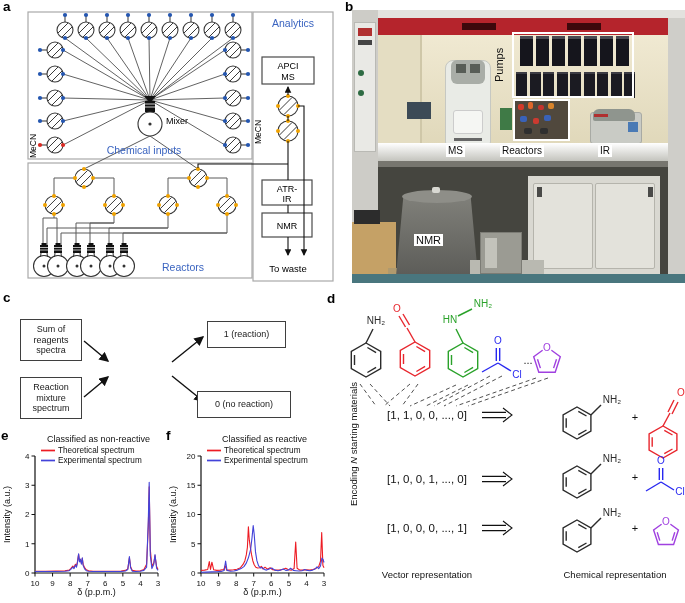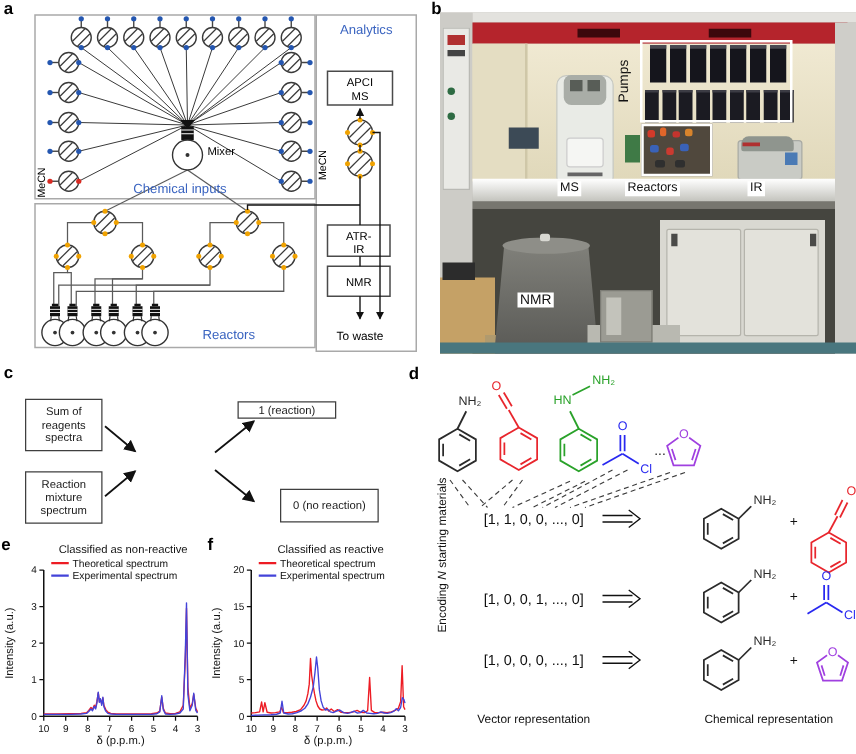--- a/index.html
+++ b/index.html
@@ -501,22 +501,22 @@
     </defs>
     <g stroke="#111" stroke-width="1.4" fill="none">
       <line x1="84" y1="49" x2="108" y2="69" marker-end="url(#ah-c)"></line>
       <line x1="84" y1="105" x2="108" y2="85" marker-end="url(#ah-c)"></line>
       <line x1="172" y1="70" x2="203" y2="45" marker-end="url(#ah-c)"></line>
       <line x1="172" y1="84" x2="203" y2="109" marker-end="url(#ah-c)"></line>
     </g>
   </svg>
   <div class="cbox" style="left:20px;top:377px;width:62px;height:42px">Reaction mixture spectrum</div>
   <div class="cbox" style="left:20px;top:319px;width:62px;height:42px">Sum of reagents spectra</div>
-  <div class="cbox" style="left:190px;top:321px;width:79px;height:14px">1 (reaction)</div>
-  <div class="cbox" style="left:224px;top:391px;width:79px;height:27px">0 (no reaction)</div>
+  <div class="cbox" style="left:207px;top:321px;width:79px;height:27px">1 (reaction)</div>
+  <div class="cbox" style="left:197px;top:391px;width:94px;height:27px">0 (no reaction)</div>
 
   <svg id="panel-d" class="abs" style="left:330px;top:292px" width="355" height="311" viewBox="0 0 355 311">
     <g fill="none" stroke-width="1.4">
 
       <path stroke="#2b2b2b" d="M36.0 51.0 L 50.7 59.5 L 50.7 76.5 L 36.0 85.0 L 21.3 76.5 L 21.3 59.5 Z M37.4 55.5 L46.1 60.6 M46.1 75.4 L37.4 80.5 M24.5 73.0 L24.5 63.0"></path>
       <line x1="36" y1="51" x2="43" y2="37" stroke="#2b2b2b"></line>
       <path stroke="#e8262d" d="M85.0 50.0 L 99.7 58.5 L 99.7 75.5 L 85.0 84.0 L 70.3 75.5 L 70.3 58.5 Z M86.4 54.5 L95.1 59.6 M95.1 74.4 L86.4 79.5 M73.5 72.0 L73.5 62.0"></path>
       <line x1="85" y1="50" x2="77" y2="36" stroke="#e8262d"></line>
       <line x1="75.5" y1="35" x2="69" y2="24" stroke="#e8262d"></line>
       <line x1="79.5" y1="33" x2="73" y2="22" stroke="#e8262d"></line>

